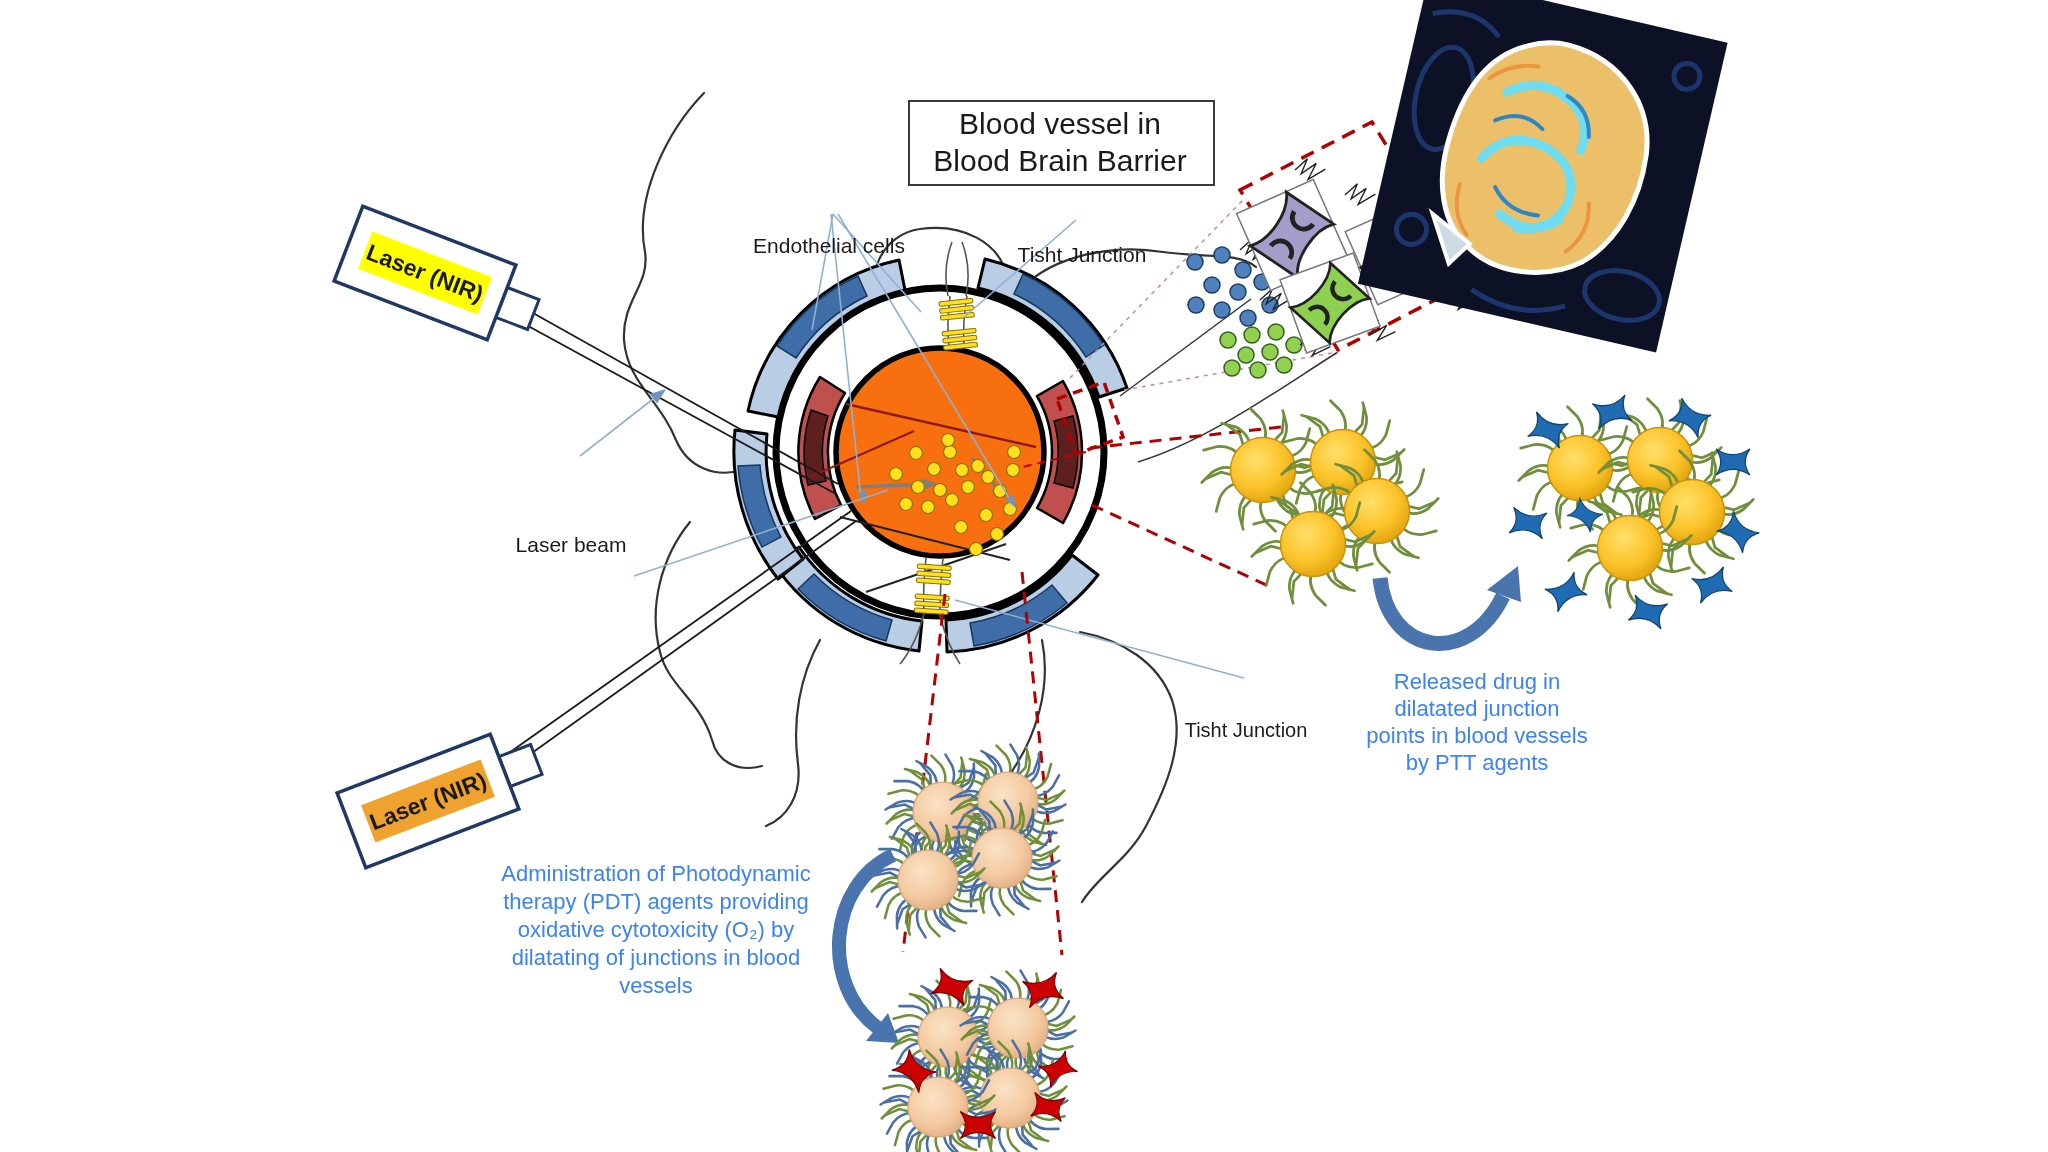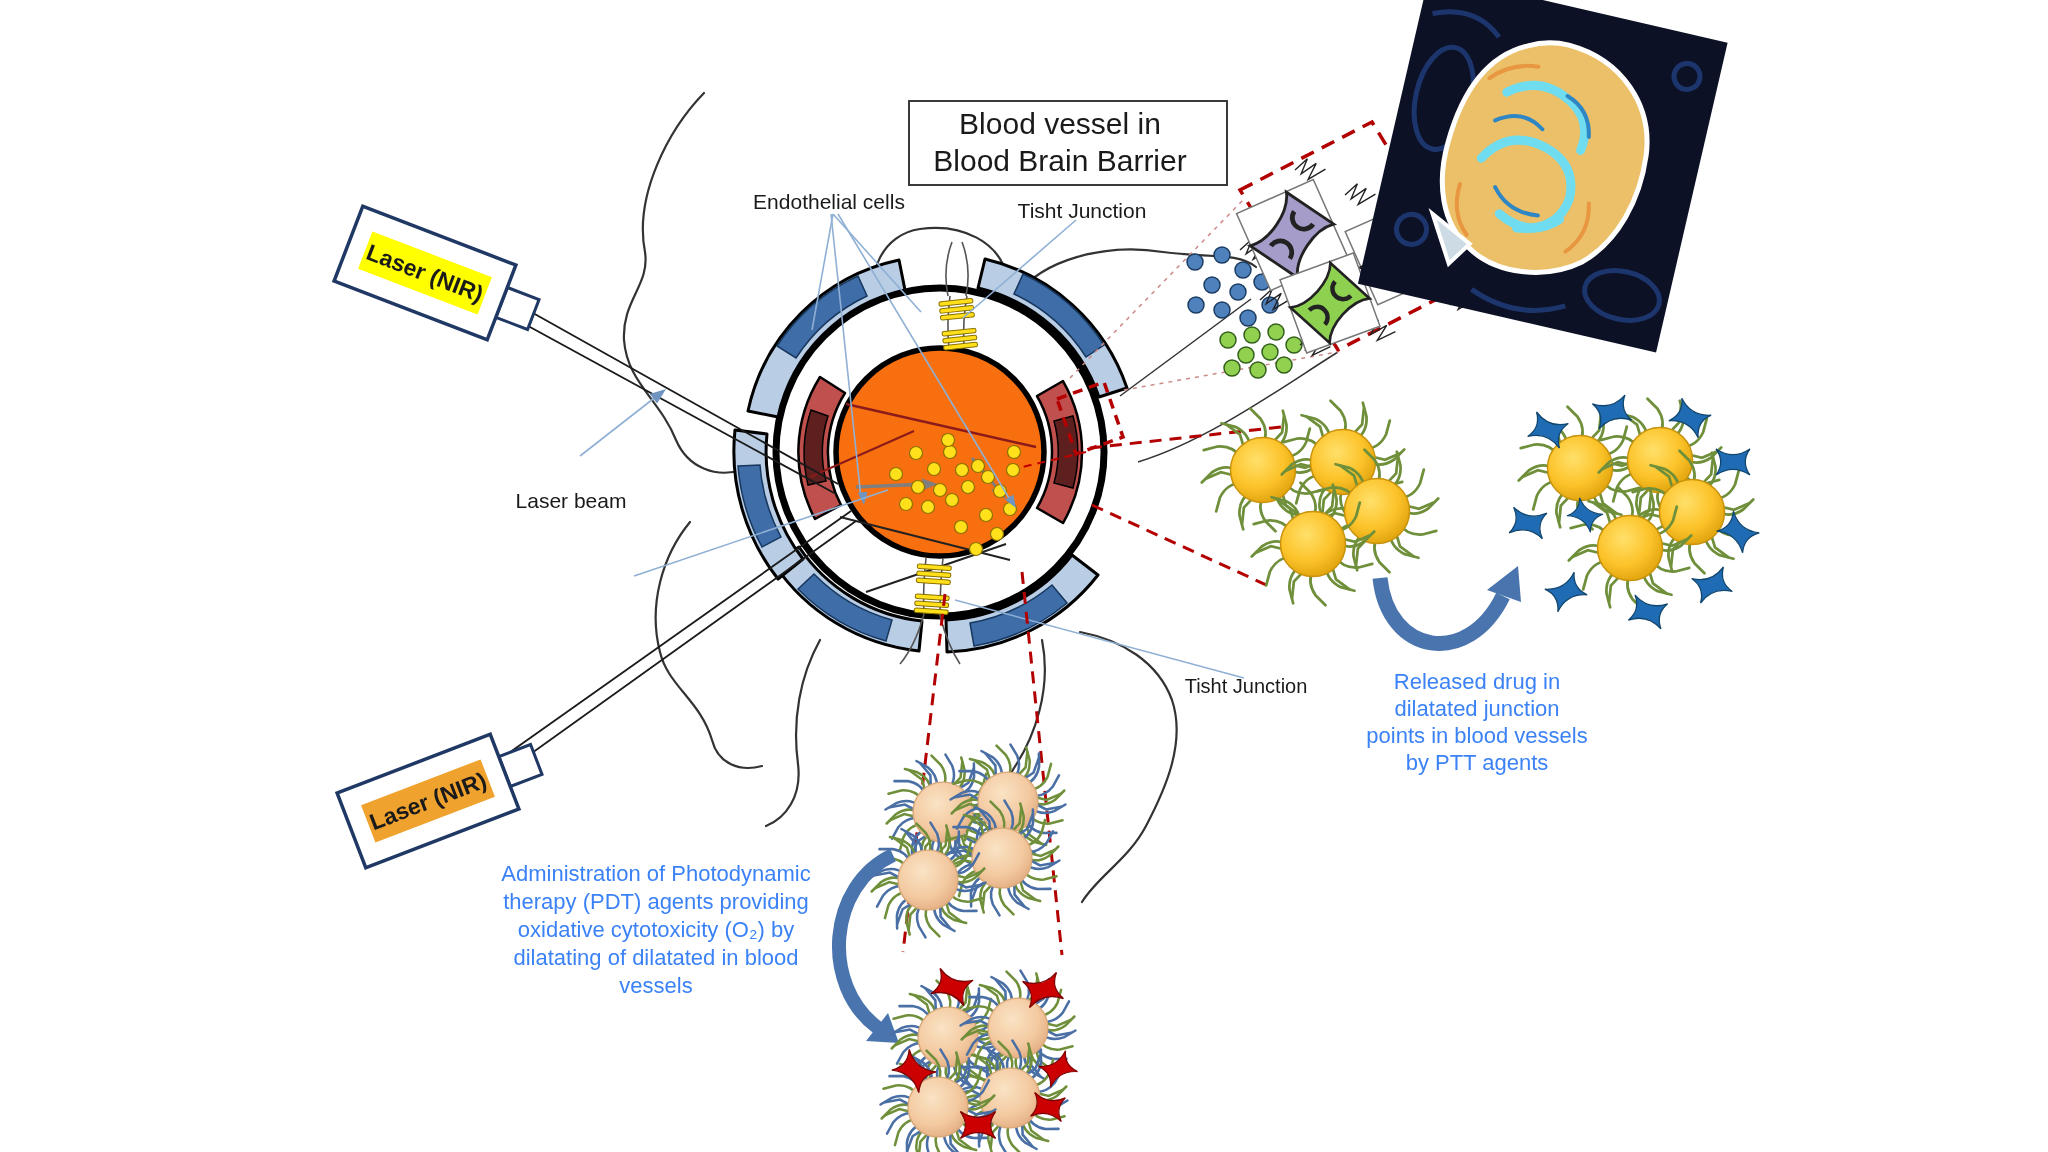--- a/index.html
+++ b/index.html
@@ -1,23 +1,23 @@
 <!DOCTYPE html>
 <html><head>
 <meta charset="utf-8">
 <style>
   html,body{margin:0;padding:0;background:#fff;}
   #stage{position:relative;width:2048px;height:1152px;background:#fff;overflow:hidden;
          font-family:"Liberation Sans", sans-serif;color:#1a1a1a;}
   #stage svg{position:absolute;left:0;top:0;}
   .lbl{position:absolute;transform:translateX(-50%);text-align:center;white-space:pre-line;
-       font-size:21px;line-height:25px;color:#1a1a1a;}
+       font-size:21px;line-height:25px;color:#1a1a1a;margin-top:44px;}
   .cap{position:absolute;transform:translateX(-50%);text-align:center;white-space:pre-line;
        font-size:22px;line-height:27px;color:#3b82f6;}
-  #title-box{position:absolute;left:908px;top:100px;width:300px;padding:3px 16px 5px 0;
+  #title-box{position:absolute;left:908px;top:100px;width:300px;padding:3px 3px 5px 0;
        border:2px solid #3a3a3a;background:#fff;text-align:center;font-size:30px;
        line-height:37px;white-space:pre-line;}
   #released{left:1477px;top:668px;}
   #admin{left:656px;top:860px;line-height:28px;}
   #metallic{line-height:26px;}
   .ydot{fill:#ffe01a;stroke:#8a7000;stroke-width:1.2;}
   .bdot{fill:#4f81bd;stroke:#1c3d63;stroke-width:1.5;}
   .gdot{fill:#92d050;stroke:#33611d;stroke-width:1.5;}
   .petal{fill:none;stroke:#333;stroke-width:2.2;stroke-linecap:round;}
   .beam{stroke:#1a1a1a;stroke-width:1.8;}
@@ -372,16 +372,16 @@
 <div class="lbl" style="left:1082px;top:198px;">Tisht Junction</div>
 <div class="lbl" style="left:571px;top:488px;">Laser beam</div>
 <div class="lbl" style="left:1246px;top:674px;font-size:20px;">Tisht Junction</div>
 <div class="cap" id="released">Released drug in
 dilatated junction
 points in blood vessels
 by PTT agents</div>
 <div class="cap" id="admin">Administration of Photodynamic
 therapy (PDT) agents providing
 oxidative cytotoxicity (O₂)  by
-dilatating of dilatated in blood
+dilatating of junctions in blood
 vessels</div>
 
 </div>
 
 </body></html>

